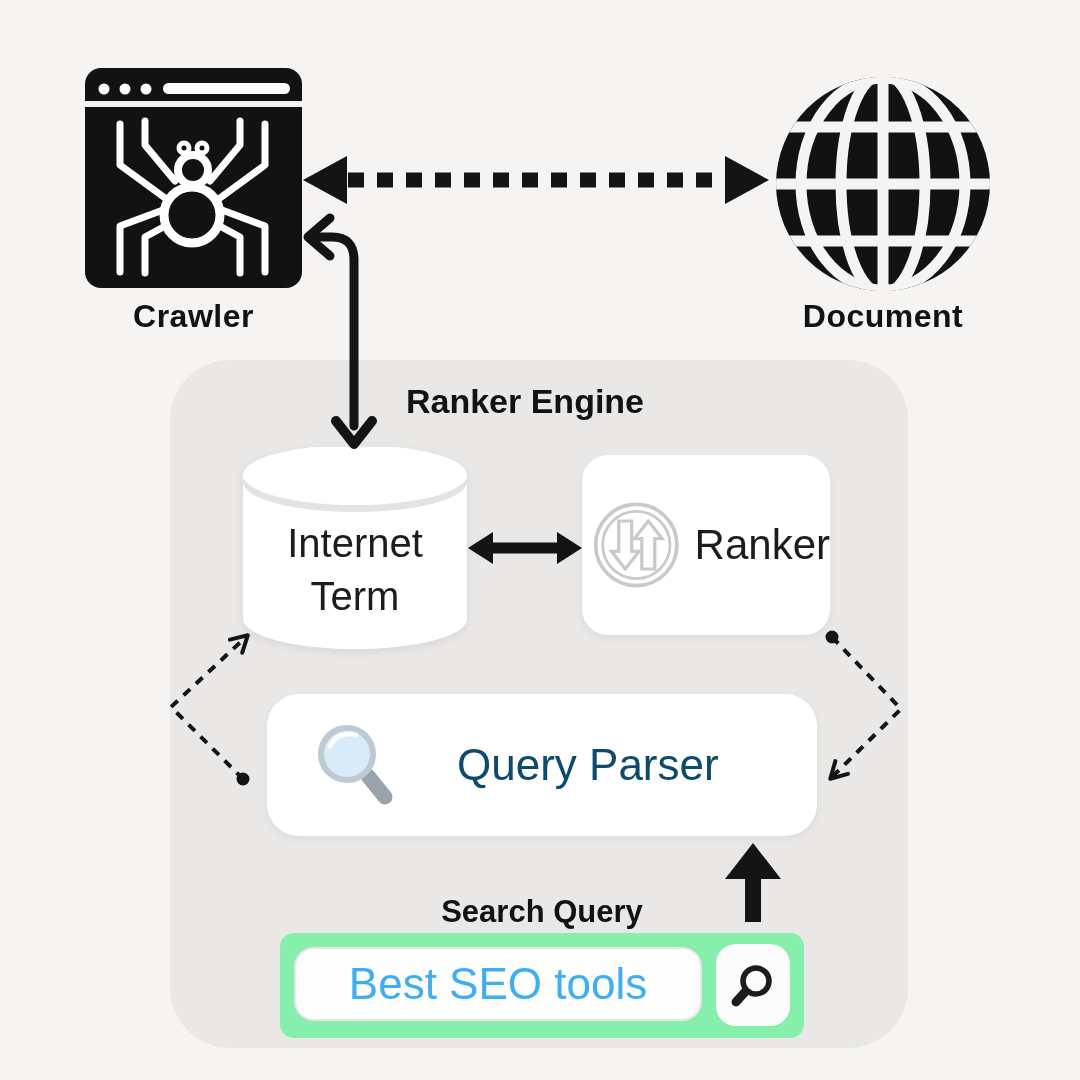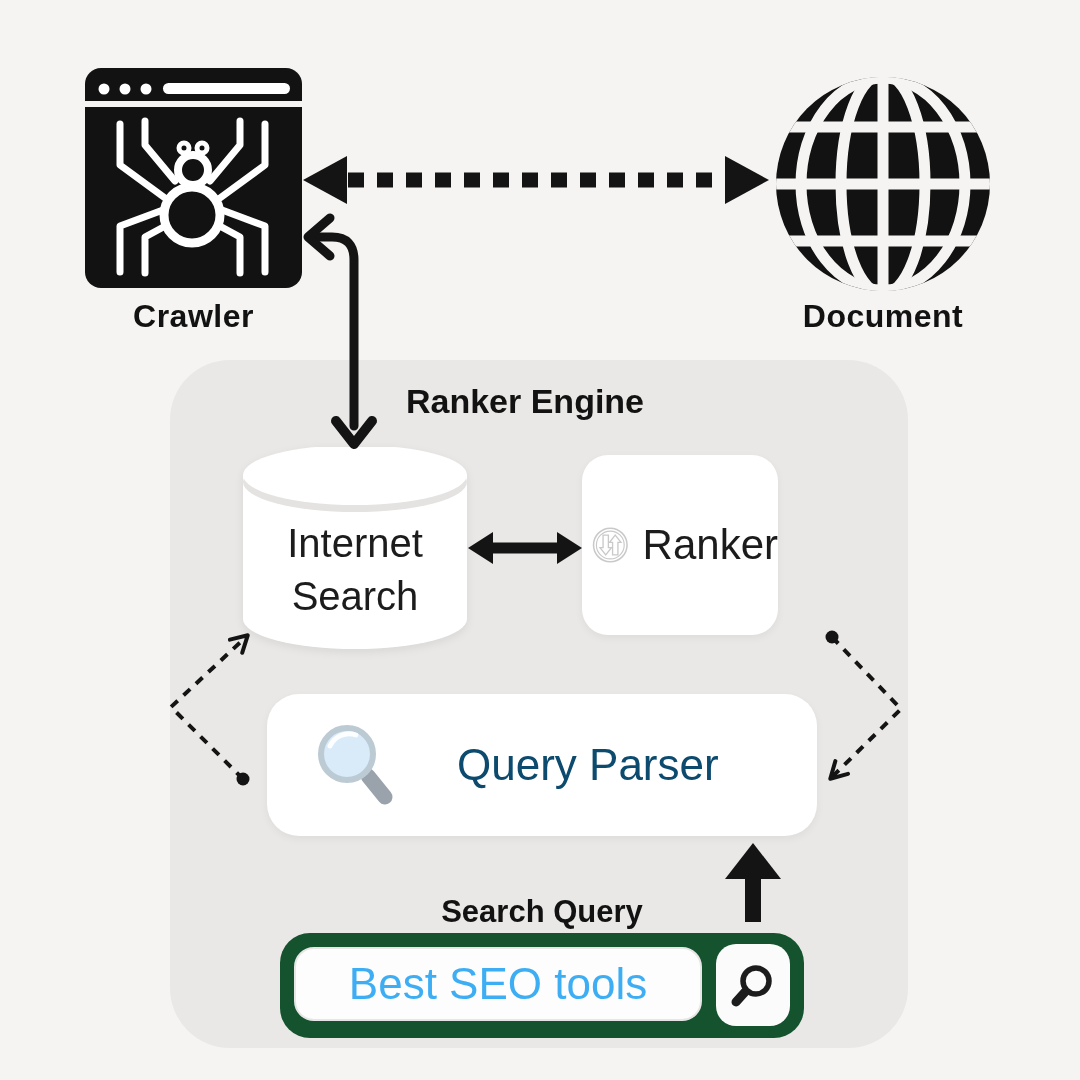--- a/index.html
+++ b/index.html
@@ -4,34 +4,34 @@
 <style>
   html,body{margin:0;padding:0;background:#f5f4f2;}
   .canvas{position:relative;width:1080px;height:1080px;background:#f5f4f2;overflow:hidden;
           font-family:"Liberation Sans", sans-serif;color:#141414;}
   .abs{position:absolute;}
   .biglabel{position:absolute;font-weight:700;font-size:32px;text-align:center;color:#121212;letter-spacing:.5px;}
   .engine{position:absolute;left:170px;top:360px;width:738px;height:688px;border-radius:60px;background:#e9e8e6;}
   .engine-title{position:absolute;left:170px;top:382px;width:710px;text-align:center;
                 font-weight:700;font-size:34px;color:#121212;}
   .node{position:absolute;background:#ffffff;box-shadow:0 3px 8px rgba(0,0,0,.05);}
-  .ranker{left:582px;top:455px;width:196px;height:180px;border-radius:26px;display:flex;align-items:center;justify-content:space-between;}
+  .ranker{left:582px;top:455px;width:248px;height:180px;border-radius:26px;display:flex;align-items:center;justify-content:space-between;}
   .ranker .nlabel{margin-left:14px;font-size:42px;color:#1c1c1c;}
   .ranker svg{margin-left:10px;}
   .parser{left:267px;top:694px;width:550px;height:142px;border-radius:32px;display:flex;align-items:center;}
   .parser svg{margin-left:46px;}
   .parser .nlabel{margin-left:58px;font-size:44px;color:#0c4a6e;}
   .cylinder{position:absolute;left:240px;top:447px;width:230px;height:210px;
             filter:drop-shadow(0 3px 4px rgba(0,0,0,.07));}
   .cyl-text{position:absolute;left:0;top:70px;width:100%;text-align:center;
             font-size:40px;line-height:53px;color:#1c1c1c;}
   .searchterm{position:absolute;left:392px;top:894px;width:300px;text-align:center;
               font-weight:700;font-size:31px;color:#121212;}
   .searchbar{position:absolute;left:280px;top:933px;width:524px;height:105px;
-             border-radius:30px;background:#14532d;}
+             border-radius:14px;background:#86efac;}
   .search-input{position:absolute;left:14px;top:14px;width:408px;height:74px;box-sizing:border-box;
                 border-radius:20px;border:2px solid #e6e6e6;background:#fdfdfd;
                 color:#3eaef4;font-size:44px;text-align:center;outline:none;
                 font-family:"Liberation Sans", sans-serif;}
   .search-btn{position:absolute;left:436px;top:11px;width:74px;height:82px;border-radius:20px;
               background:#fbfbfb;border:none;display:flex;align-items:center;justify-content:center;
               cursor:pointer;padding:0;}
   .overlay{position:absolute;left:0;top:0;width:1080px;height:1080px;pointer-events:none;}
 </style>
 </head>
@@ -86,21 +86,21 @@
 
   <div class="cylinder">
     <svg width="230" height="205" viewBox="0 0 230 205">
       <ellipse cx="115" cy="172" rx="112" ry="30" fill="#ffffff"></ellipse>
       <rect x="3" y="28" width="224" height="144" fill="#ffffff"></rect>
       <ellipse cx="115" cy="35" rx="112" ry="30" fill="#e4e3e1"></ellipse>
       <ellipse cx="115" cy="28" rx="112" ry="30" fill="#ffffff"></ellipse>
     </svg>
     <div class="cyl-text">
       <div>Internet</div>
-      <div>Search</div>
+      <div>Term</div>
     </div>
   </div>
 
   <div class="node ranker">
     <svg width="96" height="96" viewBox="0 0 96 96">
       <g stroke="#c9c9c9" fill="none">
         <circle cx="48" cy="48" r="44" stroke-width="4"></circle>
         <circle cx="48" cy="48" r="36.5" stroke-width="3"></circle>
         <polygon points="36,74 21,55 29,55 29,22 43,22 43,55 51,55" stroke-width="3.5"></polygon>
         <polygon points="61,22 76,41 68,41 68,74 54,74 54,41 46,41" stroke-width="3.5"></polygon>

